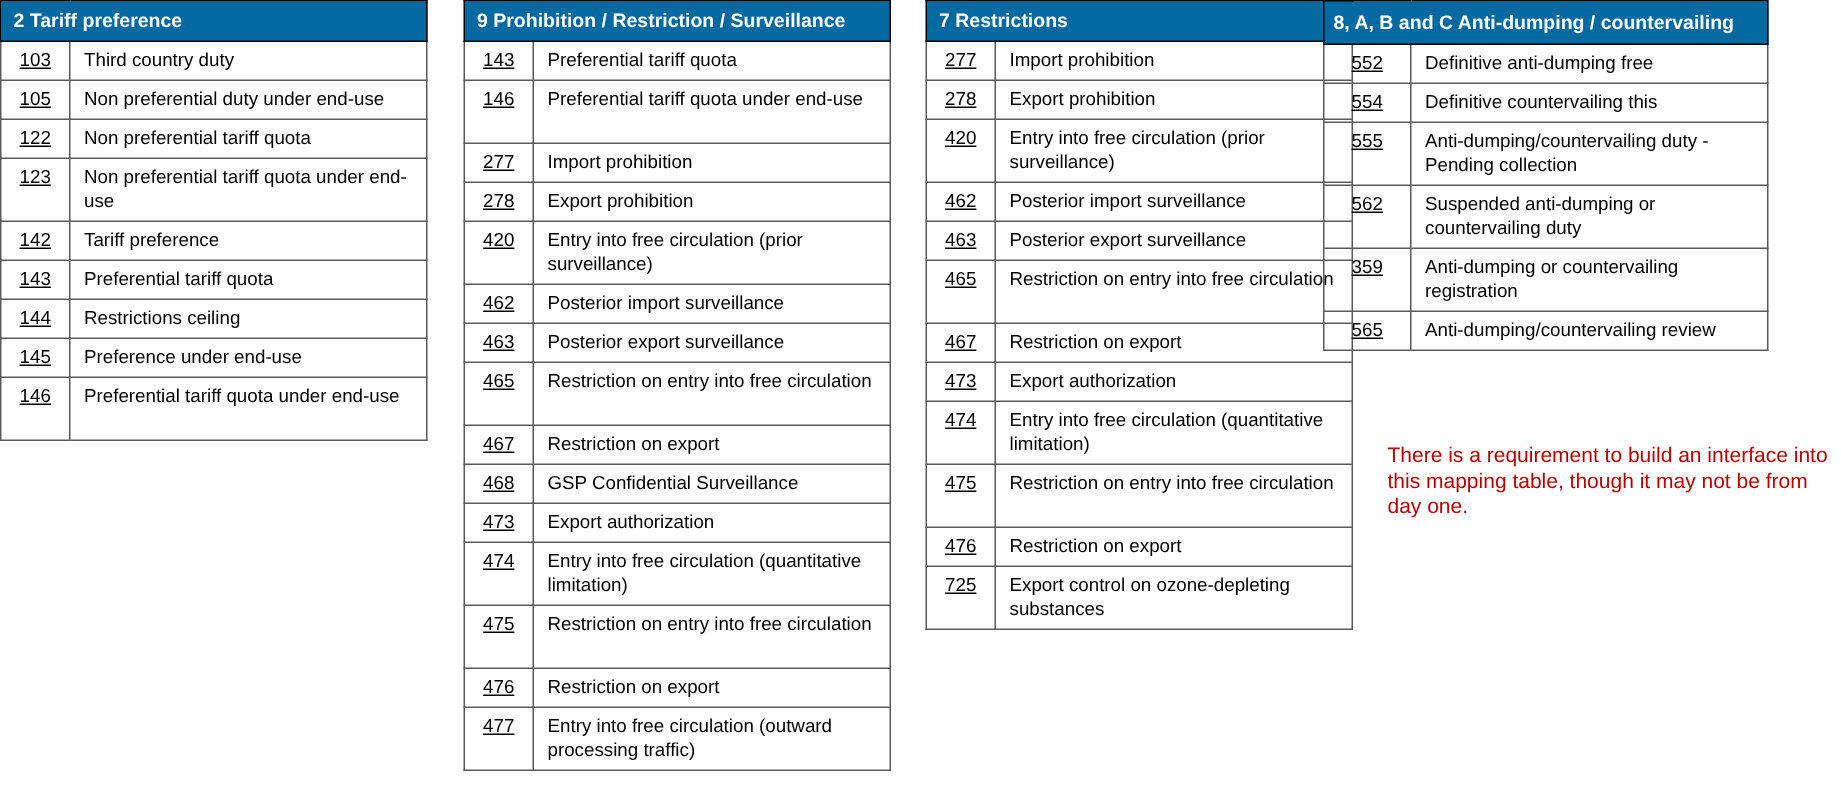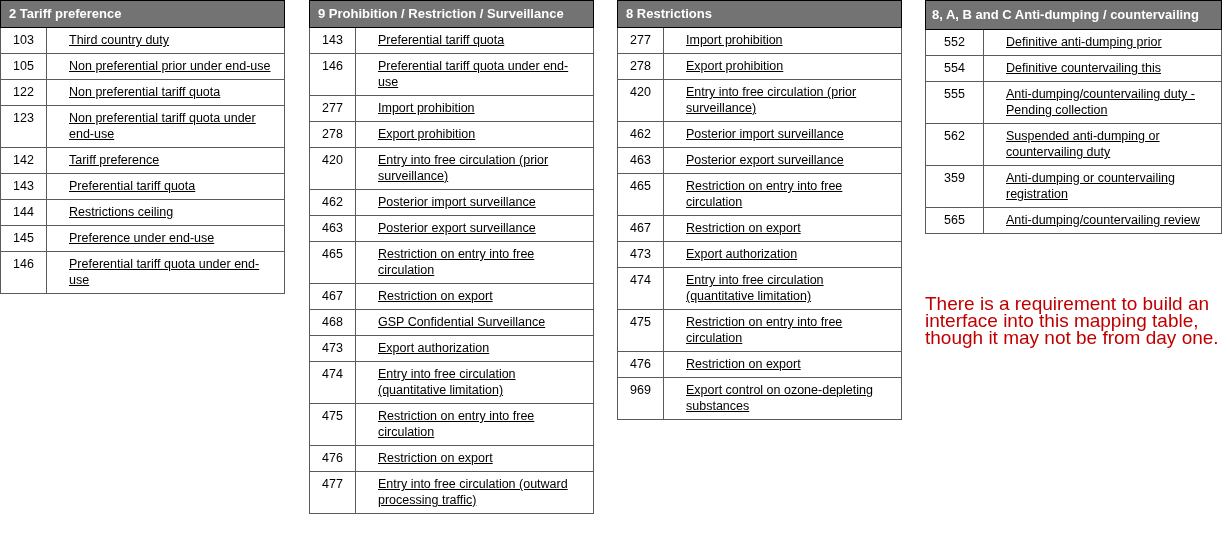--- a/index.html
+++ b/index.html
@@ -8,44 +8,44 @@
       font-family: "Liberation Sans", sans-serif; color: #000;
     }
     .tbl {
       position: absolute; top: 0;
       border-collapse: collapse;
       table-layout: fixed;
       font-size: 12.5px;
       line-height: 16px;
     }
     .tbl th {
-      background: #737373; color: #fff; font-weight: bold;
+      background: #0369a1; color: #fff; font-weight: bold;
       text-align: left; font-size: 13px;
       padding: 0 8px; height: 26px;
       border: 1px solid #000;
       white-space: nowrap;
     }
     .tbl td {
       border: 1px solid #5a5a5a;
       vertical-align: top;
       padding: 4px 8px 4px 8px;
     }
     .tbl tr.single td { height: 17px; }
     .tbl tr.double td { height: 33px; }
-    .tbl td.code { text-align: center; padding-left: 2px; padding-right: 2px; }
-    .tbl td.desc { padding-left: 22px; text-decoration: underline; }
+    .tbl td.code { text-align: center; padding-left: 2px; padding-right: 2px; text-decoration: underline; }
+    .tbl td.desc { padding-left: 9px; }
     #t1 { left: 0; width: 285px; }
     #t2 { left: 309px; width: 285px; }
     #t3 { left: 617px; width: 285px; }
-    #t4 { left: 925px; width: 297px; }
+    #t4 { left: 882px; width: 297px; }
     #t4 th { height: 28px; font-size: 13px; padding: 0 6px; }
     #t4 tr.single td { height: 17px; }
     .note {
       position: absolute; left: 925px; top: 295px; width: 300px;
-      color: #c00000; font-size: 19px; line-height: 17px;
+      color: #c00000; font-size: 14px; line-height: 17px;
     }
   </style>
 </head>
 <body>
 
 <table class="tbl" id="t1">
   <colgroup>
       <col style="width:46px">
       <col>
     </colgroup>
@@ -54,21 +54,21 @@
         <th colspan="2">2 Tariff preference</th>
       </tr>
   </thead>
   <tbody>
     <tr class="single">
         <td class="code">103</td>
         <td class="desc">Third country duty</td>
       </tr>
     <tr class="single">
         <td class="code">105</td>
-        <td class="desc">Non preferential prior under end-use</td>
+        <td class="desc">Non preferential duty under end-use</td>
       </tr>
     <tr class="single">
         <td class="code">122</td>
         <td class="desc">Non preferential tariff quota</td>
       </tr>
     <tr class="double">
         <td class="code">123</td>
         <td class="desc">Non preferential tariff quota under end-use</td>
       </tr>
     <tr class="single">
@@ -168,21 +168,21 @@
   </tbody>
 </table>
 
 <table class="tbl" id="t3">
   <colgroup>
       <col style="width:46px">
       <col>
     </colgroup>
   <thead>
     <tr>
-        <th colspan="2">8 Restrictions</th>
+        <th colspan="2">7 Restrictions</th>
       </tr>
   </thead>
   <tbody>
     <tr class="single">
         <td class="code">277</td>
         <td class="desc">Import prohibition</td>
       </tr>
     <tr class="single">
         <td class="code">278</td>
         <td class="desc">Export prohibition</td>
@@ -217,40 +217,40 @@
       </tr>
     <tr class="double">
         <td class="code">475</td>
         <td class="desc">Restriction on entry into free circulation</td>
       </tr>
     <tr class="single">
         <td class="code">476</td>
         <td class="desc">Restriction on export</td>
       </tr>
     <tr class="double">
-        <td class="code">969</td>
+        <td class="code">725</td>
         <td class="desc">Export control on ozone-depleting substances</td>
       </tr>
   </tbody>
 </table>
 
 <table class="tbl" id="t4">
   <colgroup>
       <col style="width:58px">
       <col>
     </colgroup>
   <thead>
     <tr>
         <th colspan="2">8, A, B and C Anti-dumping / countervailing</th>
       </tr>
   </thead>
   <tbody>
     <tr class="single">
         <td class="code">552</td>
-        <td class="desc">Definitive  anti-dumping  prior</td>
+        <td class="desc">Definitive  anti-dumping  free</td>
       </tr>
     <tr class="single">
         <td class="code">554</td>
         <td class="desc">Definitive  countervailing  this</td>
       </tr>
     <tr class="double">
         <td class="code">555</td>
         <td class="desc">Anti-dumping/countervailing  duty - Pending collection</td>
       </tr>
     <tr class="double">

